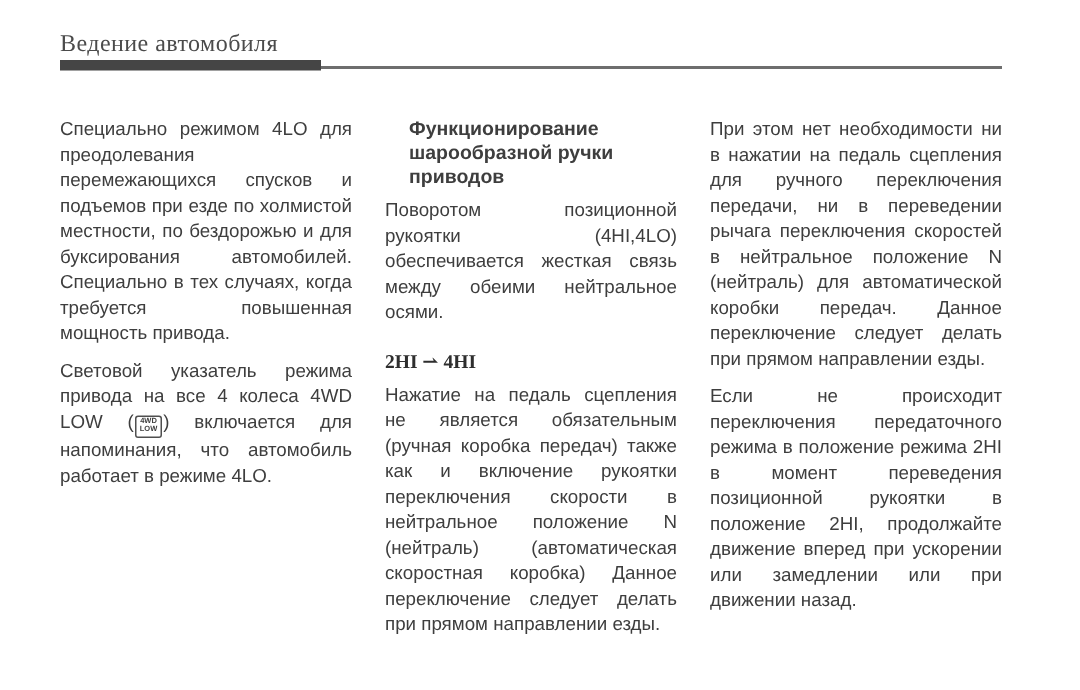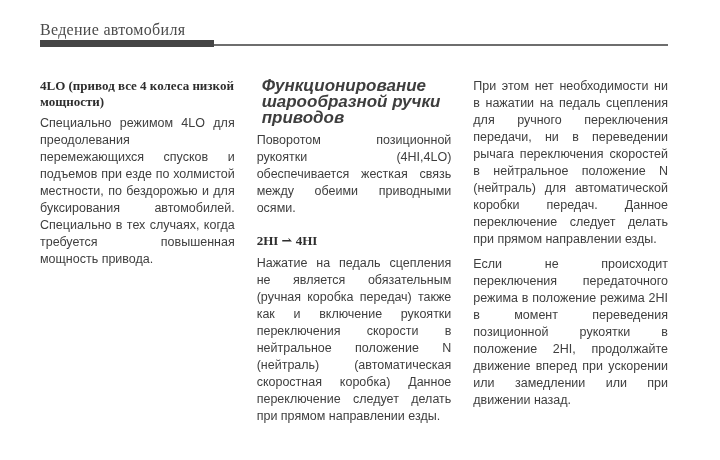--- a/index.html
+++ b/index.html
@@ -66,25 +66,24 @@
   }
   .h-sub {
     margin: 16px 0 6px 0;
     font-family: "Liberation Serif", "DejaVu Serif", "DejaVu Sans", serif;
     font-weight: bold;
     font-size: 13px;
     line-height: 16px;
     color: #2e2e2e;
   }
   .h-italic {
-    margin: 0 0 6px 5px;
+    margin: 0 0 6px 16px;
     font-family: "Liberation Sans", "DejaVu Sans", sans-serif;
     font-weight: bold;
-    font-style: italic;
-    font-size: 17px;
+    font-size: 13px;
     line-height: 16px;
     color: #3e3e3e;
   }
   .ind-icon {
     display: inline-block;
     border: 1px solid #4f4f4f;
     border-radius: 2px;
     padding: 1px 2px;
     margin: 0 1px;
     vertical-align: -2px;
@@ -107,27 +106,27 @@
   <div class="page-title">Ведение автомобиля</div>
 
   <div class="header-rule">
     <div class="rule-thick"></div>
     <div class="rule-thin"></div>
   </div>
 
   <div class="columns">
 
     <div class="col">
-      <h3 class="h-serif">4LO (привод все 4 колеса низкой мощности)</h3>
       <p>Специально режимом 4LO для преодолевания перемежающихся спусков и подъемов при езде по холмистой местности, по бездорожью и для буксирования автомобилей. Специально в тех случаях, когда требуется повышенная мощность привода.</p>
+      <p><span>Световой указатель режима привода на все 4 колеса 4WD LOW (</span><span class="ind-icon"><span class="il">4WD</span><span class="il">LOW</span></span><span>) включается для напоминания, что автомобиль работает в режиме 4LO.</span></p>
     </div>
 
     <div class="col">
       <h3 class="h-italic">Функционирование шарообразной ручки приводов</h3>
-      <p>Поворотом позиционной рукоятки (4HI,4LO) обеспечивается жесткая связь между обеими приводными осями.</p>
+      <p>Поворотом позиционной рукоятки (4HI,4LO) обеспечивается жесткая связь между обеими нейтральное осями.</p>
       <h4 class="h-sub">2HI ⇀ 4HI</h4>
       <p>Нажатие на педаль сцепления не является обязательным (ручная коробка передач) также как и включение рукоятки переключения скорости в нейтральное положение N (нейтраль) (автоматическая скоростная коробка) Данное переключение следует делать при прямом направлении езды.</p>
 
     </div>
 
     <div class="col">
       <p>При этом нет необходимости ни в нажатии на педаль сцепления для ручного переключения передачи, ни в переведении рычага переключения скоростей в нейтральное положение N (нейтраль) для автоматической коробки передач. Данное переключение следует делать при прямом направлении езды.</p>
       <p>Если не происходит переключения передаточного режима в положение режима 2HI в момент переведения позиционной рукоятки в положение 2HI, продолжайте движение вперед при ускорении или замедлении или при движении назад.</p>
     </div>
 

